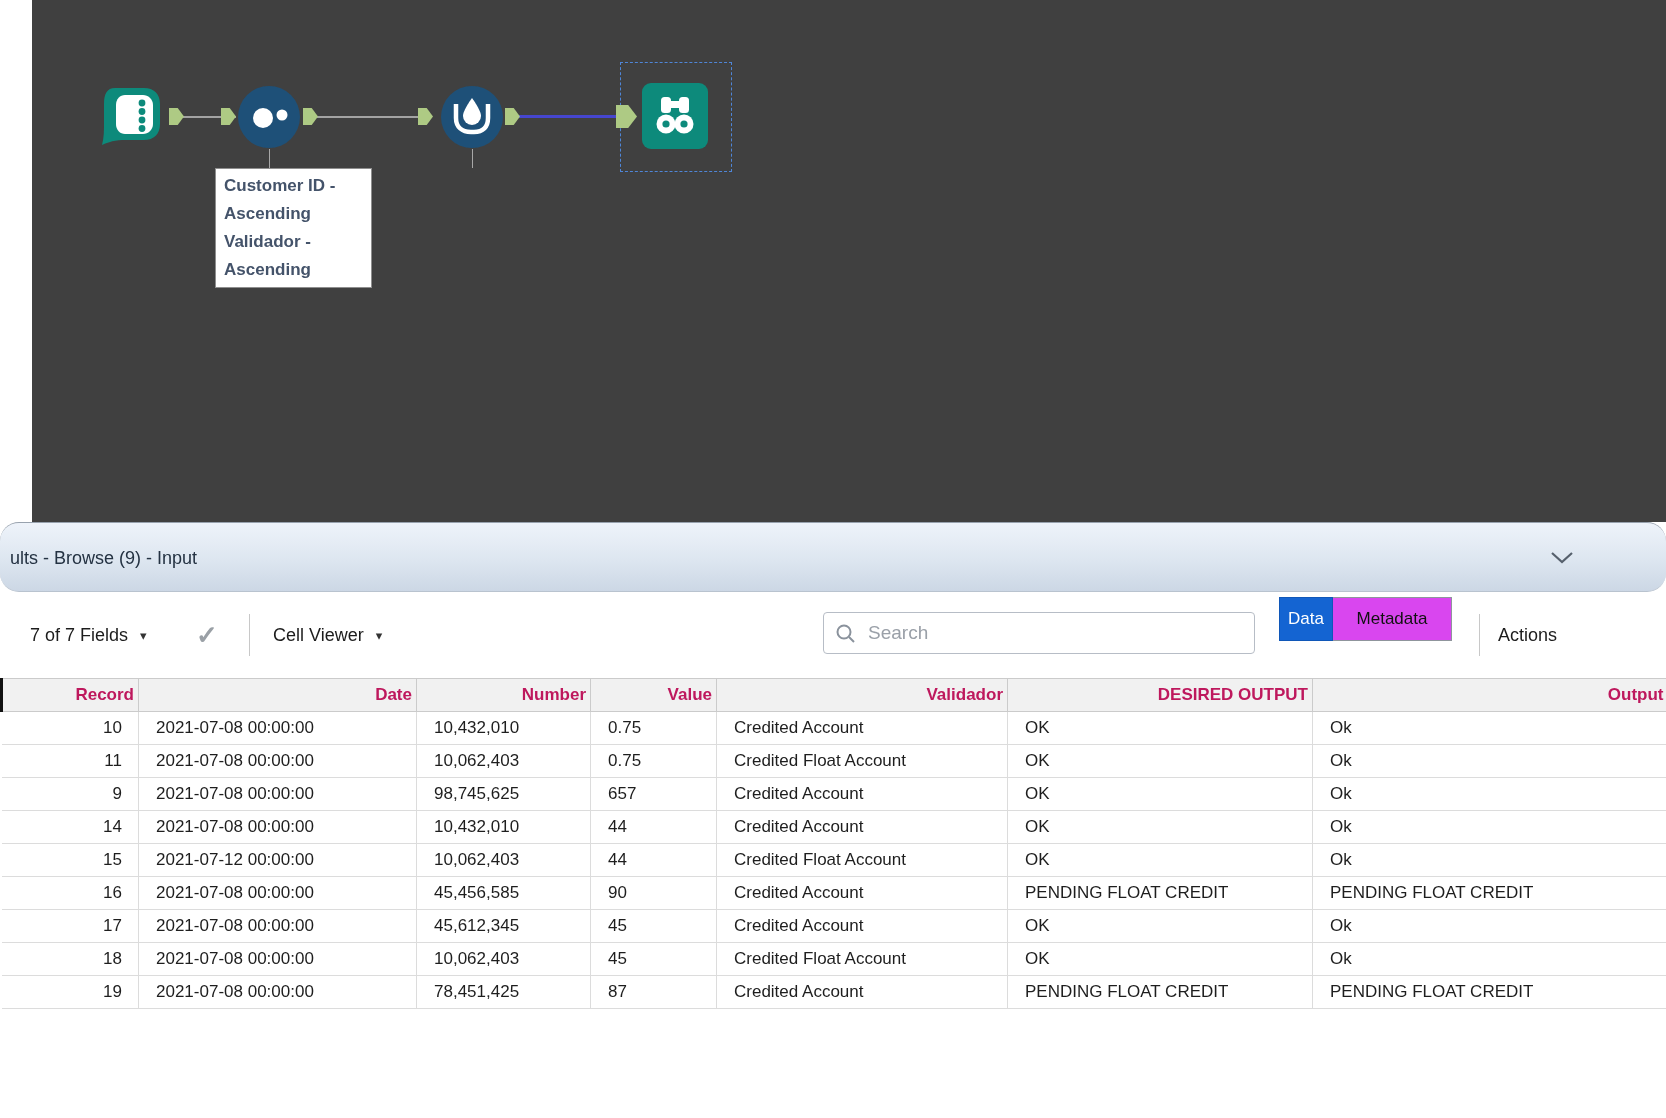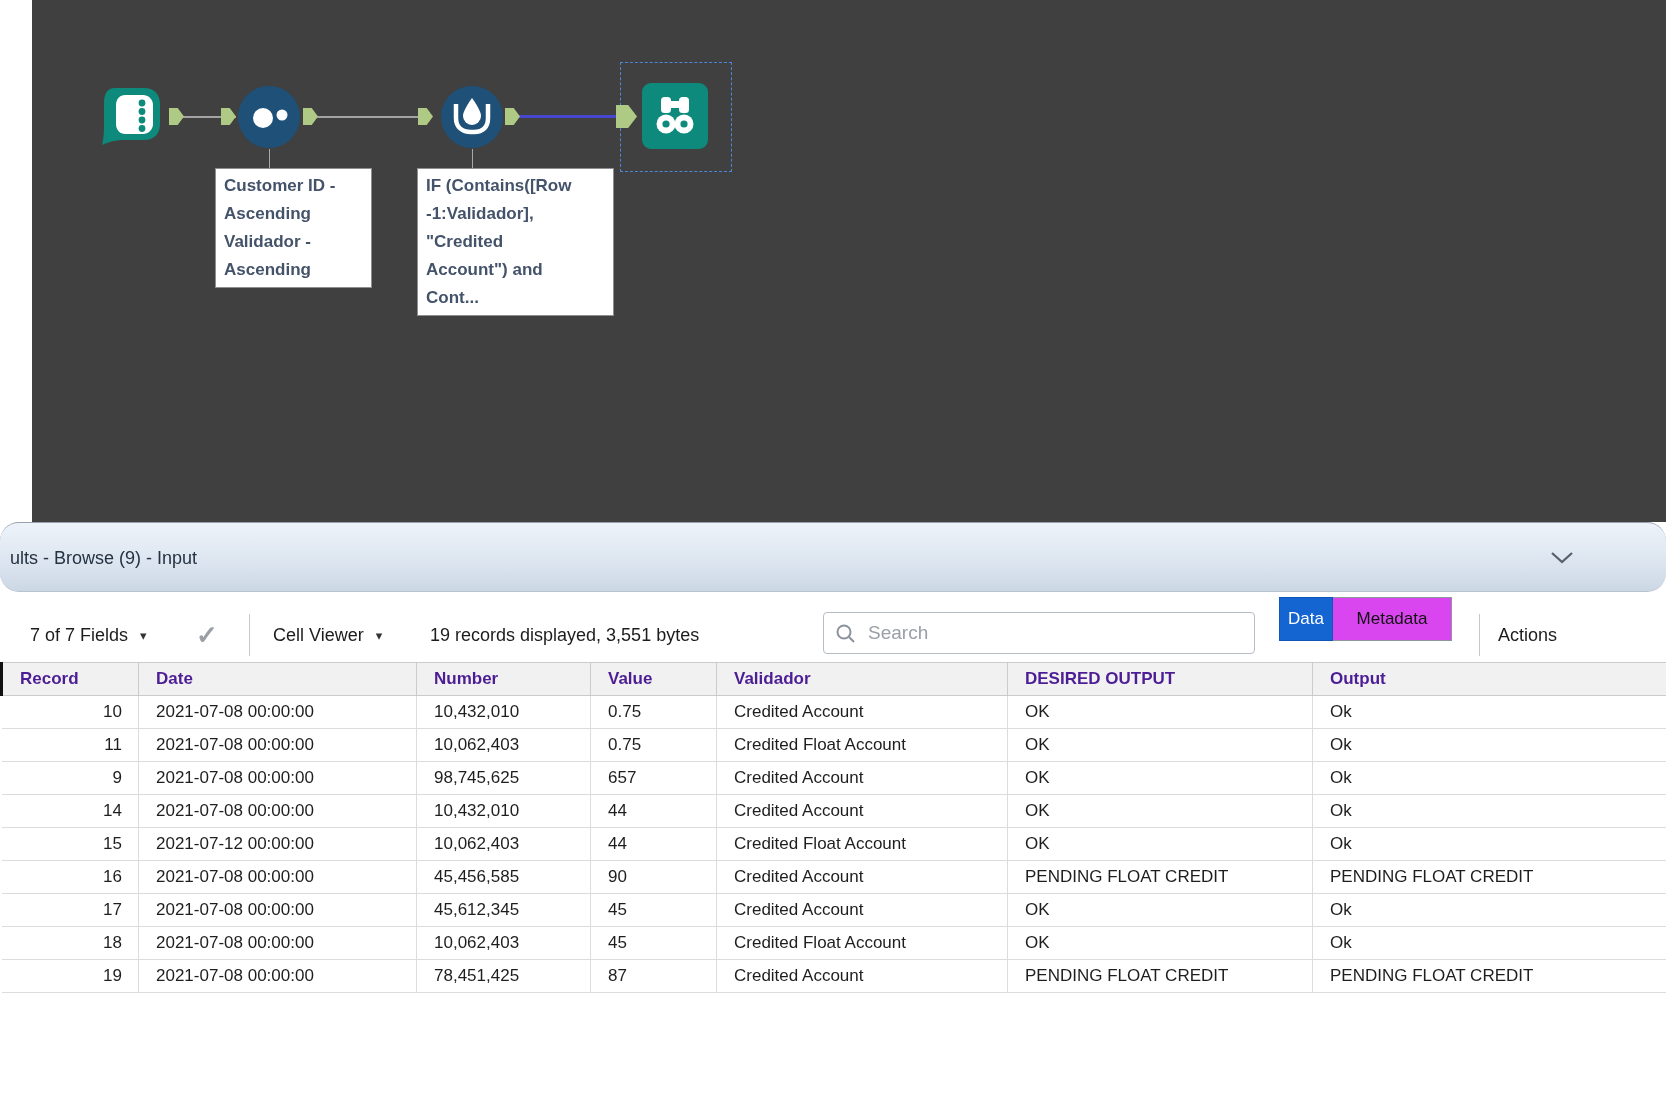--- a/index.html
+++ b/index.html
@@ -34,21 +34,21 @@
     position:relative; height:70px;
     background:linear-gradient(180deg,#eef3fa 0%, #dde6f0 55%, #ccd7e5 100%);
     border-top:1px solid #98a2ae; border-bottom:1px solid #b9c3cf;border-radius:19px;
   }
   .results-title {
     position:absolute; left:10px; top:0; height:70px; display:flex; align-items:center;
     font-size:18px; color:#243242;
   }
   .hdr-chevron { position:absolute; left:1550px; top:28px; cursor:pointer; }
 
-  .toolbar { position:relative; height:70px; background:#fff; }
+  .toolbar { position:relative; height:86px; background:#fff; }
   .tb-text { position:absolute; top:0; height:86px; display:flex; align-items:center; font-size:18px; color:#1c1c1c; }
   .caret { font-size:13px; color:#333; margin-left:12px; }
   .tb-sep { position:absolute; top:22px; width:1px; height:42px; background:#c8c8c8; }
   .check-glyph { font-size:26px; font-weight:700; color:#9aa0a6; }
 
   .search-box {
     position:absolute; left:823px; top:20px; width:432px; height:42px;
     border:1px solid #b7bdc6; border-radius:4px; background:#fff;
   }
   .search-box svg { position:absolute; left:11px; top:10px; }
@@ -67,22 +67,22 @@
   }
   .tab-data { width:54px; background:#1464d2; color:#fff; border:1px solid #1057b8; }
   .tab-meta { width:119px; background:#d946ef; color:#111; border:1px solid #8f959c; border-left:none; }
 
   
   table.grid {
     width:1666px; table-layout:fixed; border-collapse:collapse;
     font-size:17px;
   }
   .grid th {
-    background:#f1f1f1; font-weight:700; text-align:left; height:33px;
-    padding:0 4px 0 17px; color:#4c1d95;
+    background:#f1f1f1; font-weight:700; text-align:right; height:33px;
+    padding:0 4px 0 17px; color:#be185d;
     border-top:1px solid #cbcbcb; border-bottom:1px solid #cbcbcb; border-right:1px solid #cbcbcb;
     white-space:nowrap; overflow:hidden;
   }
   .grid th:last-child { border-right:none; }
   .grid th.first { border-left:3px solid #111; }
   .grid td {
     height:33px; padding:0 6px 0 17px; color:#1e1e1e;
     border-bottom:1px solid #dcdcdc; border-right:1px solid #dcdcdc;
     white-space:nowrap; overflow:hidden; background:#fff;
   }
@@ -157,25 +157,20 @@
     </span>
   </div>
 
   <div class="vconn" style="left:237px; top:149px; height:19px;"></div>
   <div class="vconn" style="left:440px; top:149px; height:19px;"></div>
 
   <div class="ann" style="left:183px; top:168px; width:157px;">Customer ID -
 Ascending
 Validador -
 Ascending</div>
-  <div class="ann" style="left:385px; top:168px; width:197px;">IF (Contains([Row
--1:Validador],
-"Credited
-Account") and
-Cont...</div>
 </div>
 
 <div class="results">
 
   <div class="results-header">
     <div class="results-title">ults - Browse (9) - Input</div>
     <div class="hdr-chevron">
       <svg width="24" height="14" viewBox="0 0 24 14">
         <polyline points="2,2 12,11 22,2" fill="none" stroke="#56606c" stroke-width="2.2"></polyline>
       </svg>
@@ -192,21 +187,20 @@
       <span class="check-glyph">✓</span>
     </div>
 
     <div class="tb-sep" style="left:249px;"></div>
 
     <div class="tb-text" style="left:273px;">
       <span>Cell Viewer</span>
       <span class="caret">▾</span>
     </div>
 
-    <div class="tb-text" style="left:430px;">19 records displayed, 3,551 bytes</div>
 
     <div class="search-box">
       <svg width="22" height="22" viewBox="0 0 22 22">
         <circle cx="9" cy="9" r="6.5" fill="none" stroke="#8a929c" stroke-width="2"></circle>
         <line x1="14" y1="14" x2="19" y2="19" stroke="#8a929c" stroke-width="2"></line>
       </svg>
       <input class="search-input" type="text" placeholder="Search" style="">
     </div>
 
     <div class="tab-group">

